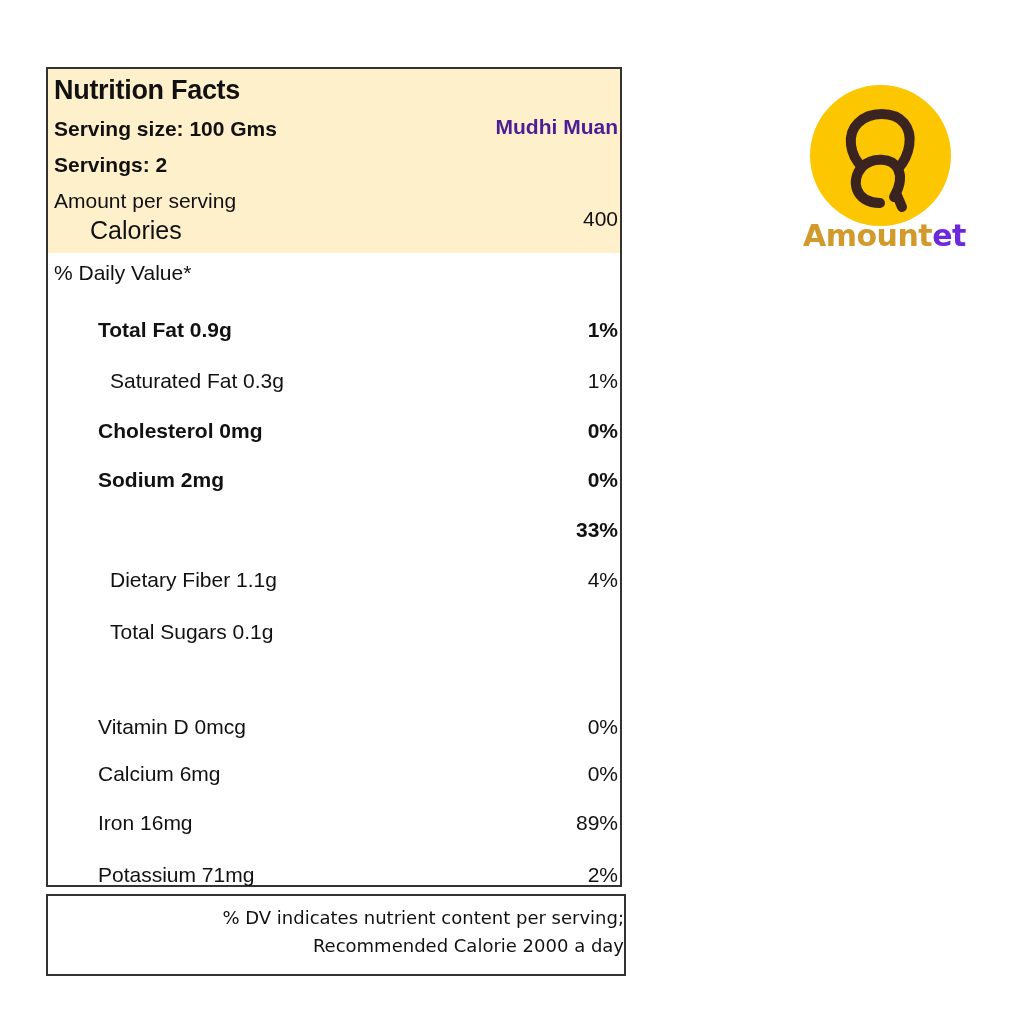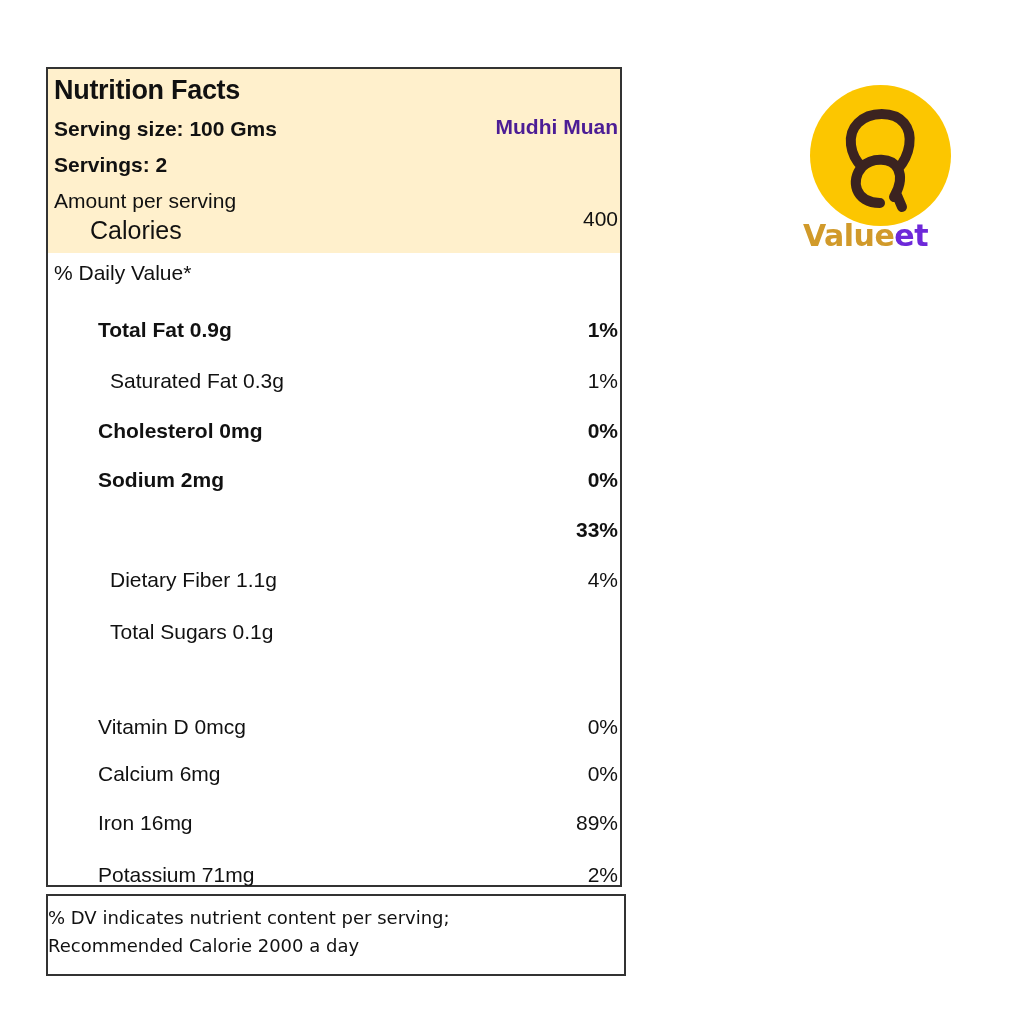--- a/index.html
+++ b/index.html
@@ -12,21 +12,21 @@
   .servings{position:absolute;left:6px;top:84px;font-size:21px;font-weight:bold;}
   .amount{position:absolute;left:6px;top:120px;font-size:21px;}
   .calories-label{position:absolute;left:6px;top:147px;font-size:25px;margin-left:36px;}
   .calories-value{position:absolute;right:2px;top:138px;font-size:21px;}
   .dv-header{position:absolute;left:6px;top:192px;font-size:21px;}
   .row{position:absolute;left:0;right:0;height:30px;font-size:21px;margin-left:44px;}
   .row .name{position:absolute;left:6px;top:0;}
   .row.indent .name{left:18px;}
   .row.bold{font-weight:bold;}
   .row .pct{position:absolute;right:2px;top:0;}
-  .footer{position:absolute;left:46px;top:894px;width:580px;height:82px;border:2px solid #333;box-sizing:border-box;text-align:left;font-family:"DejaVu Sans",sans-serif;font-size:18px;line-height:28px;padding-top:8px;}
+  .footer{position:absolute;left:46px;top:894px;width:580px;height:82px;border:2px solid #333;box-sizing:border-box;text-align:right;font-family:"DejaVu Sans",sans-serif;font-size:18px;line-height:28px;padding-top:8px;}
   .logo{position:absolute;left:810px;top:85px;width:141px;height:141px;border-radius:50%;background:#fcc600;}
   .logo svg{position:absolute;left:0;top:0;}
   .brand{position:absolute;left:803px;top:218px;font-size:30px;font-weight:bold;color:#d19a2a;font-family:"DejaVu Sans",sans-serif;letter-spacing:-0.5px;}
   .brand .accent{color:#6d28d9;}
 </style>
 </head>
 <body>
 
 <div class="label">
   <div class="header">
@@ -89,13 +89,13 @@
   <div>% DV indicates nutrient content per serving;</div>
   <div>Recommended Calorie 2000 a day</div>
 </div>
 
 <div class="logo">
   <svg width="141" height="141" viewBox="0 0 141 141">
     <path d="M70 118 C45 118 40 95 52 82 C62 72 82 72 88 84 C94 96 86 108 84 112 M86 108 L92 122
              M52 82 C40 70 36 50 48 38 C60 26 84 26 94 38 C104 50 100 70 88 84" fill="none" stroke="#3b2320" stroke-width="10" stroke-linecap="round" stroke-linejoin="round"></path>
   </svg>
 </div>
-<div class="brand"><span>Value</span><span class="accent">et</span></div>
+<div class="brand"><span>Amount</span><span class="accent">et</span></div>
 
 </body></html>

